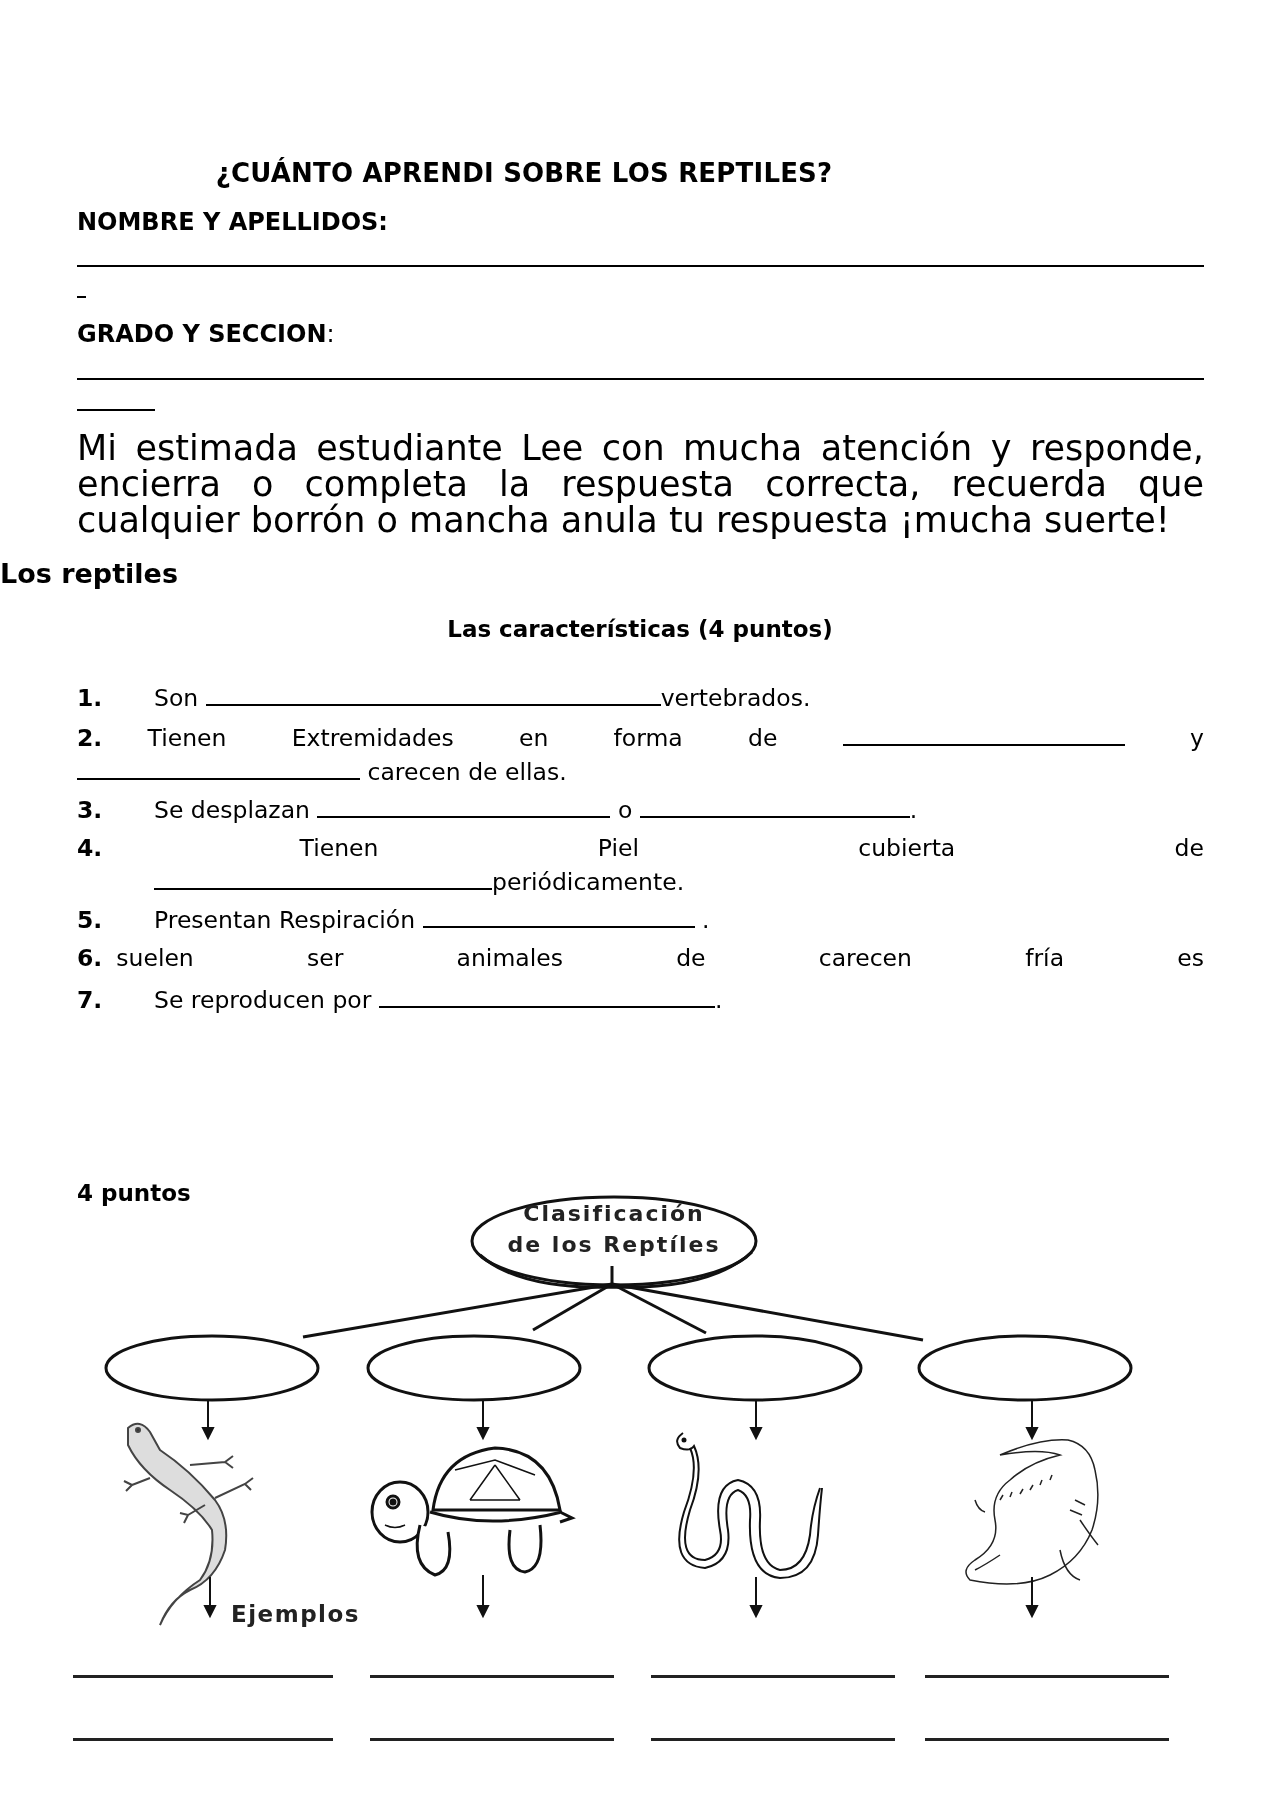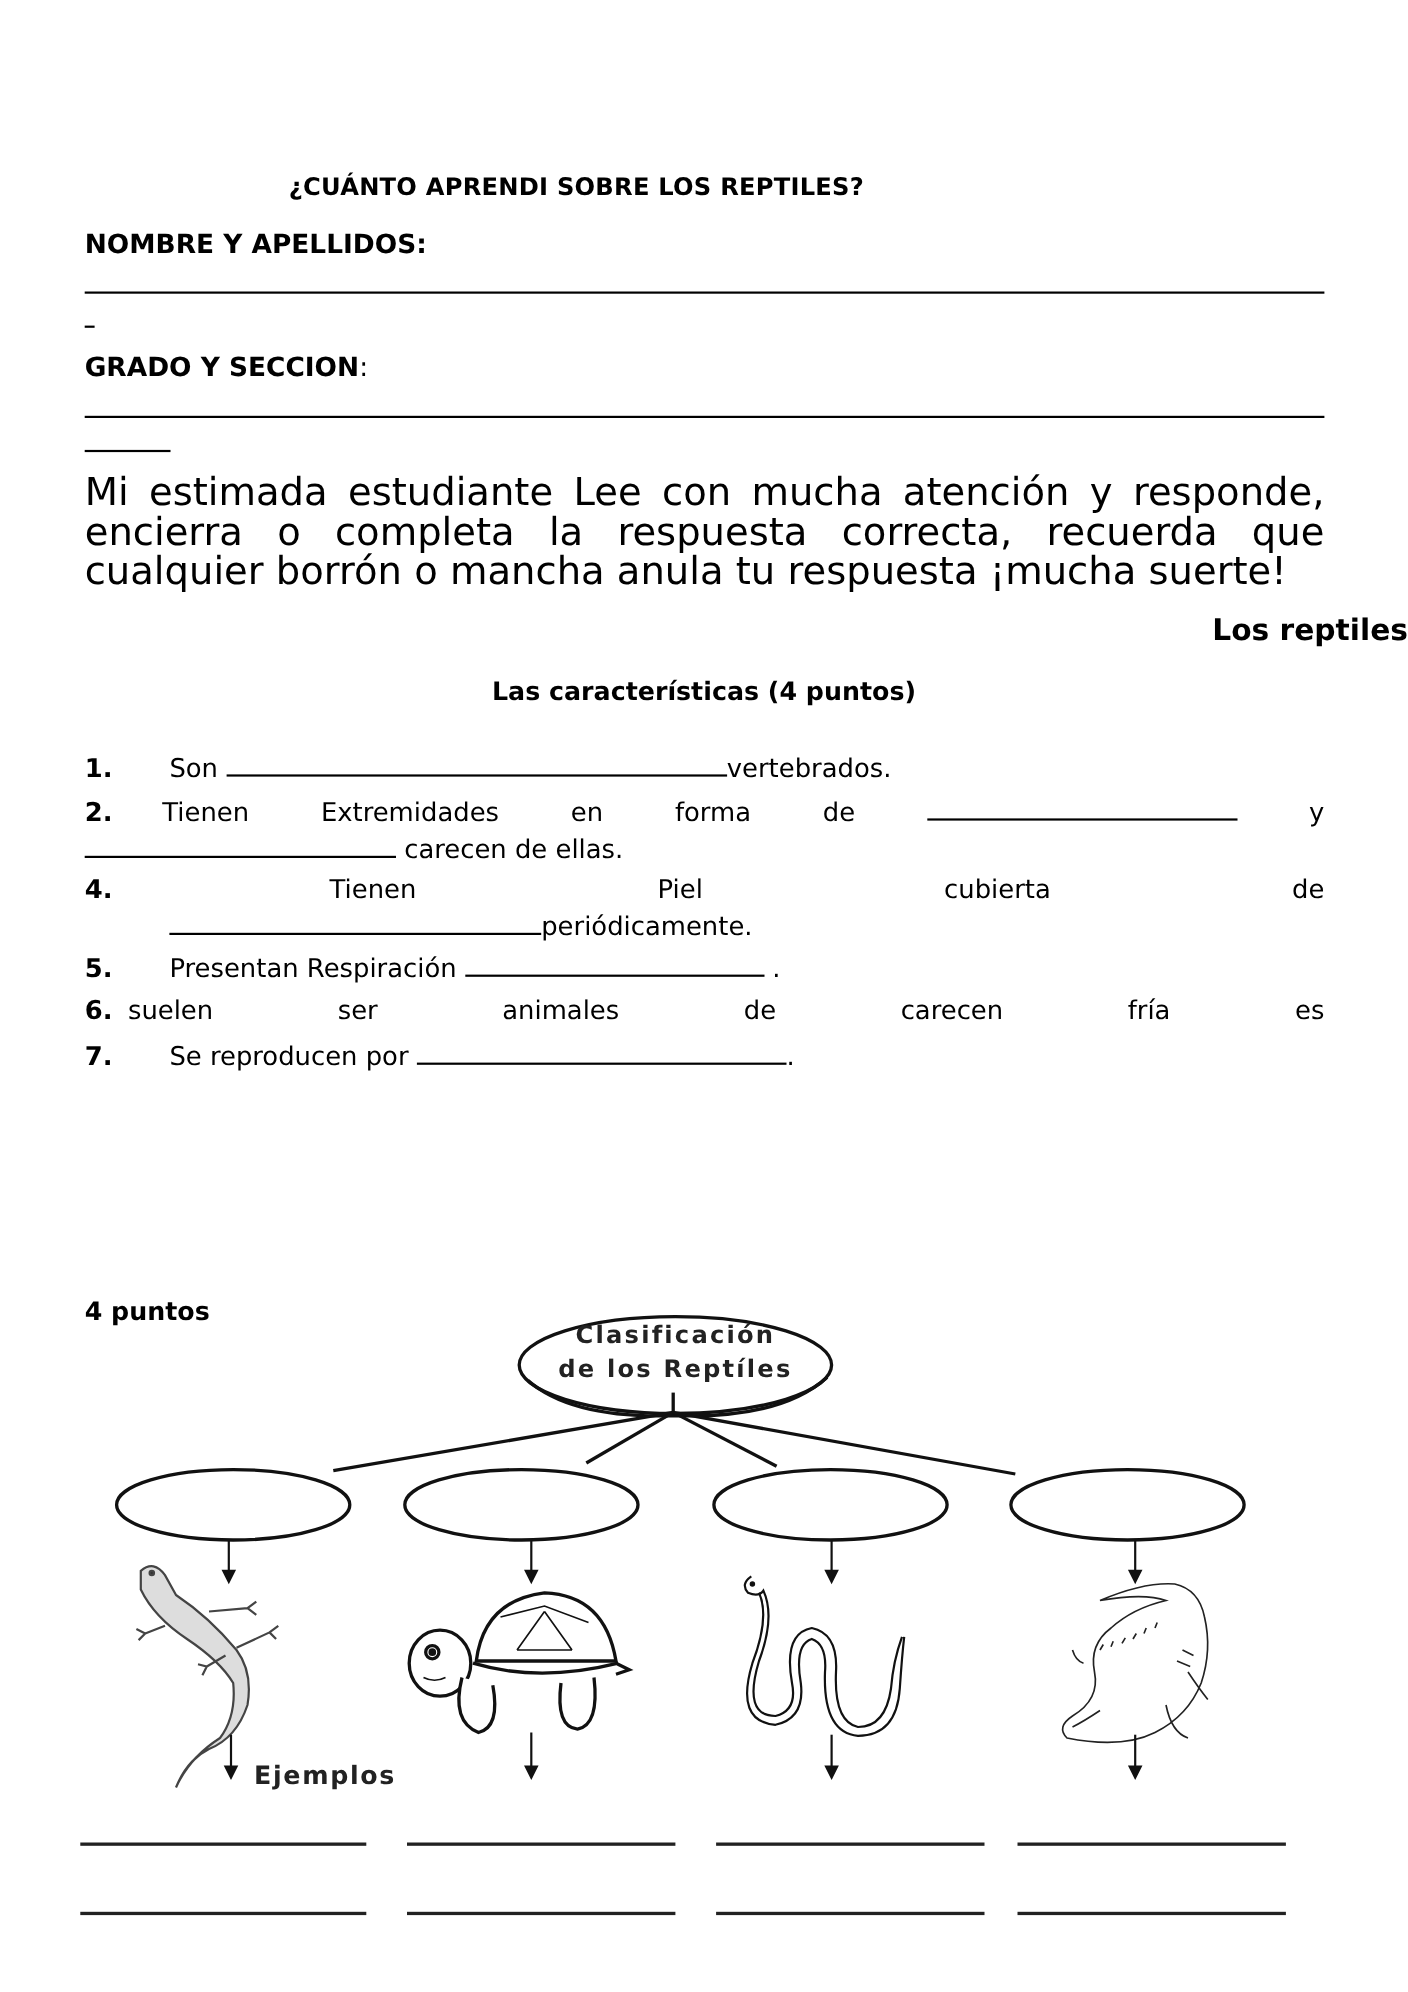--- a/index.html
+++ b/index.html
@@ -1,24 +1,24 @@
 <!DOCTYPE html>
 <html><head>
 <meta charset="utf-8">
 <style>
   html, body { margin:0; padding:0; background:#ffffff; }
   body { width:1280px; height:1811px; position:relative; overflow:hidden;
          font-family:"DejaVu Sans", sans-serif; color:#000; }
   .abs { position:absolute; }
-  .title { left:0; width:1048px; top:158px; text-align:center; font-weight:bold; font-size:22px; letter-spacing:0.2px; }
+  .title { left:0; width:1048px; top:158px; text-align:center; font-weight:bold; font-size:26px; letter-spacing:0.2px; }
   .label { left:77px; font-weight:bold; font-size:24px; }
   .label .colon { font-weight:normal; }
   .rule { background:#000; height:2px; }
   .para { left:77px; width:1127px; top:430px; font-size:35px; line-height:36px; text-align:justify; text-align-last:left; }
-  .h2 { left:0; width:1280px; top:558px; text-align:right; font-weight:bold; font-size:27px; }
+  .h2 { left:0; width:1280px; top:558px; text-align:left; font-weight:bold; font-size:27px; }
   .h3 { left:0; width:1280px; top:616px; text-align:center; font-weight:bold; font-size:23px; }
   .items { left:77px; width:1127px; top:680px; font-size:23.5px; line-height:32px; }
   .item { position:relative; margin-bottom:6px; text-align:justify; text-align-last:left; }
   .item .num { font-weight:bold; display:inline-block; width:77px; }
   .item .num.short { width:auto; margin-right:14px; }
   .blank { display:inline-block; border-bottom:2px solid #000; height:24px; vertical-align:baseline; }
   .just { display:flex; justify-content:space-between; align-items:baseline; }
   .points { left:77px; top:1180px; font-weight:bold; font-size:23px; }
   .diagram { left:0; top:1180px; width:1280px; height:480px; }
   .oval-text { font-family:"DejaVu Sans", sans-serif; font-weight:bold; font-size:22px; letter-spacing:2px; fill:#222; }
@@ -62,20 +62,26 @@
       <span>de</span>
       <span class="blank" style="width:282px;"></span>
       <span>y</span>
     </div>
     <div>
       <span class="blank" style="width:283px;"></span>
       <span>carecen de ellas.</span>
     </div>
   </div>
 
+  <div class="item">
+    <span class="num">3.</span><span>Se desplazan</span>
+    <span class="blank" style="width:293px;"></span>
+    <span>o</span>
+    <span class="blank" style="width:270px;"></span><span>.</span>
+  </div>
 
   <div class="item" style="margin-bottom:4px;">
     <div class="just">
       <span class="num" style="width:auto;">4.</span>
       <span style="margin-left:-22px;">Tienen</span>
       <span>Piel</span>
       <span>cubierta</span>
       <span>de</span>
     </div>
     <div style="padding-left:77px;">

